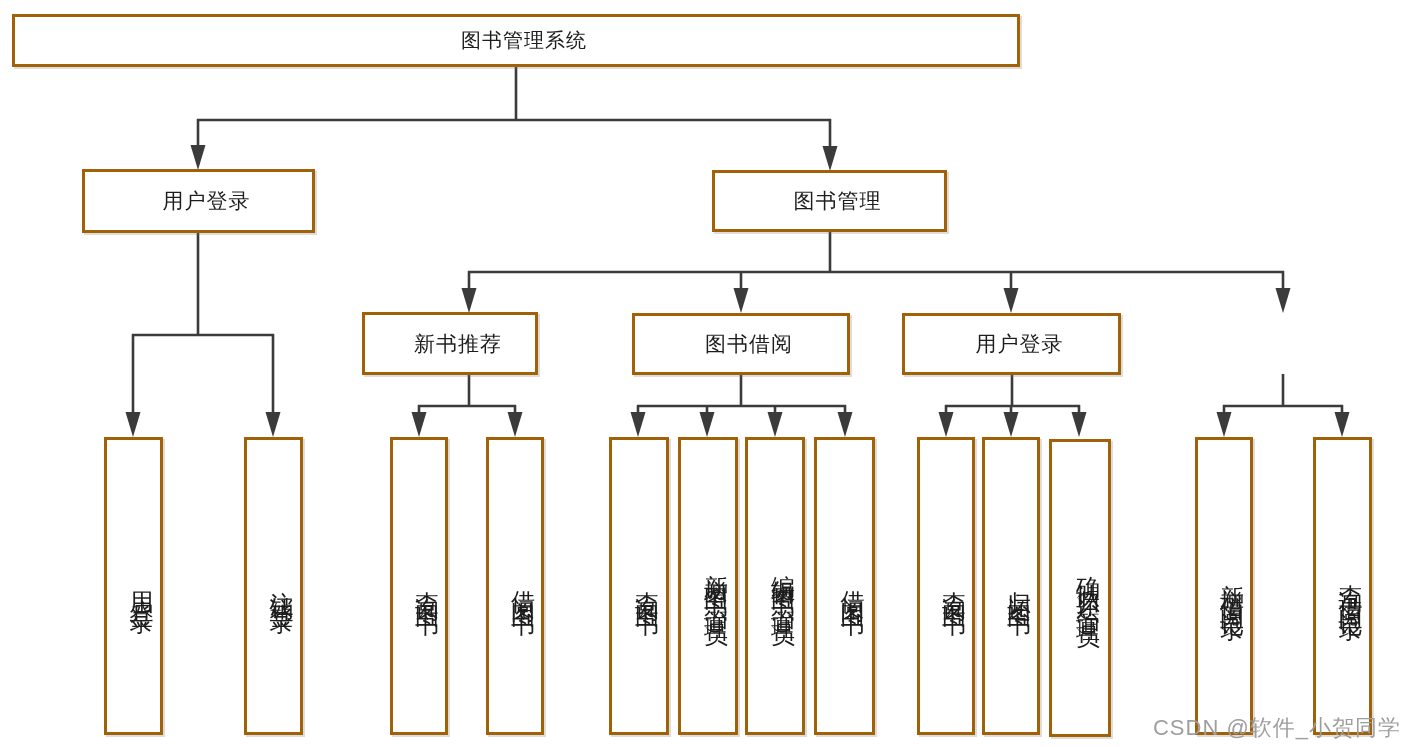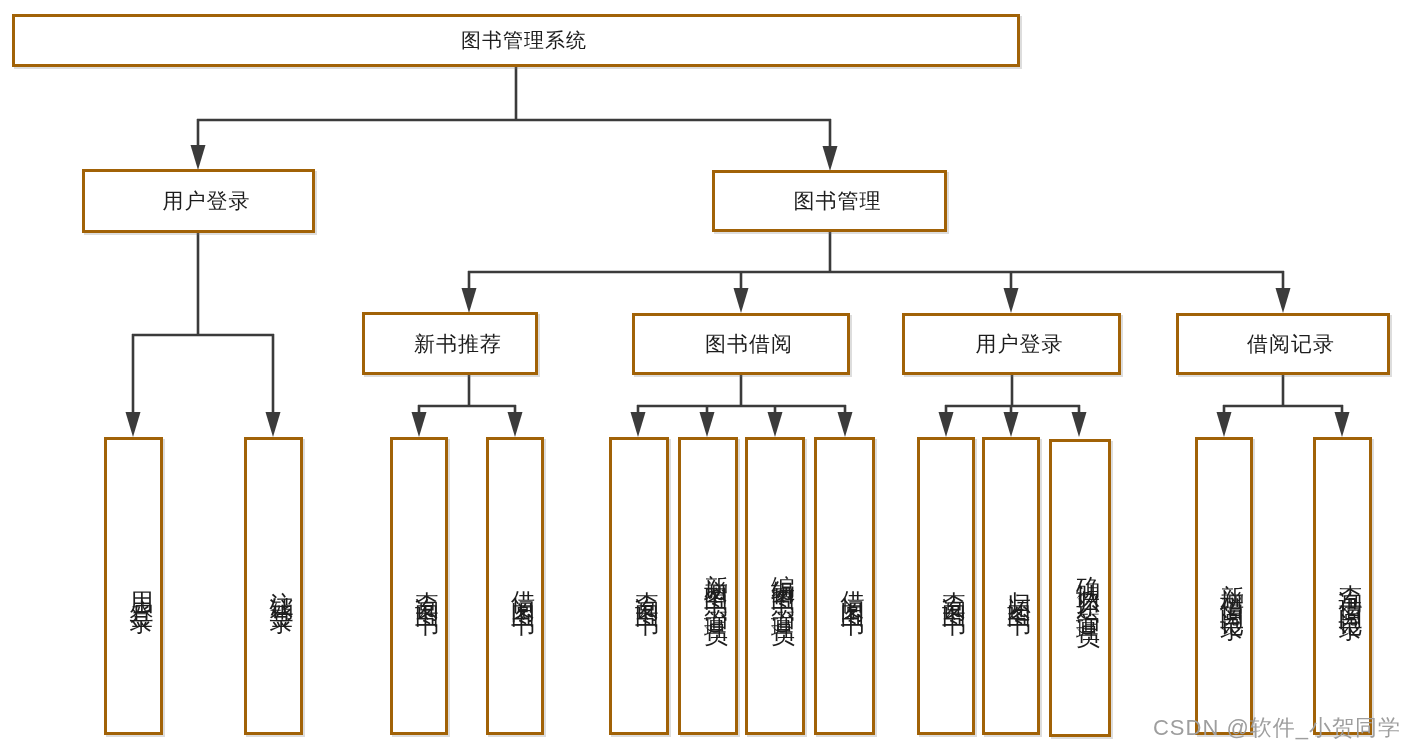--- a/index.html
+++ b/index.html
@@ -113,23 +113,20 @@
 
   <div class="node node-h" style="left:362px;top:312px;width:176px;height:63px;">
     <span>新书推荐</span>
   </div>
   <div class="node node-h" style="left:632px;top:313px;width:218px;height:62px;">
     <span>图书借阅</span>
   </div>
   <div class="node node-h" style="left:902px;top:313px;width:219px;height:62px;">
     <span>用户登录</span>
   </div>
-  <div class="node node-h" style="left:1176px;top:313px;width:214px;height:62px;">
-    <span>借阅记录</span>
-  </div>
 
   <div class="node node-v" style="left:104px;top:437px;width:59px;height:298px;">
     <span>用户登录</span>
   </div>
   <div class="node node-v" style="left:244px;top:437px;width:59px;height:298px;">
     <span>注销登录</span>
   </div>
 
   <div class="node node-v" style="left:390px;top:437px;width:58px;height:298px;">
     <span>查询图书</span>

